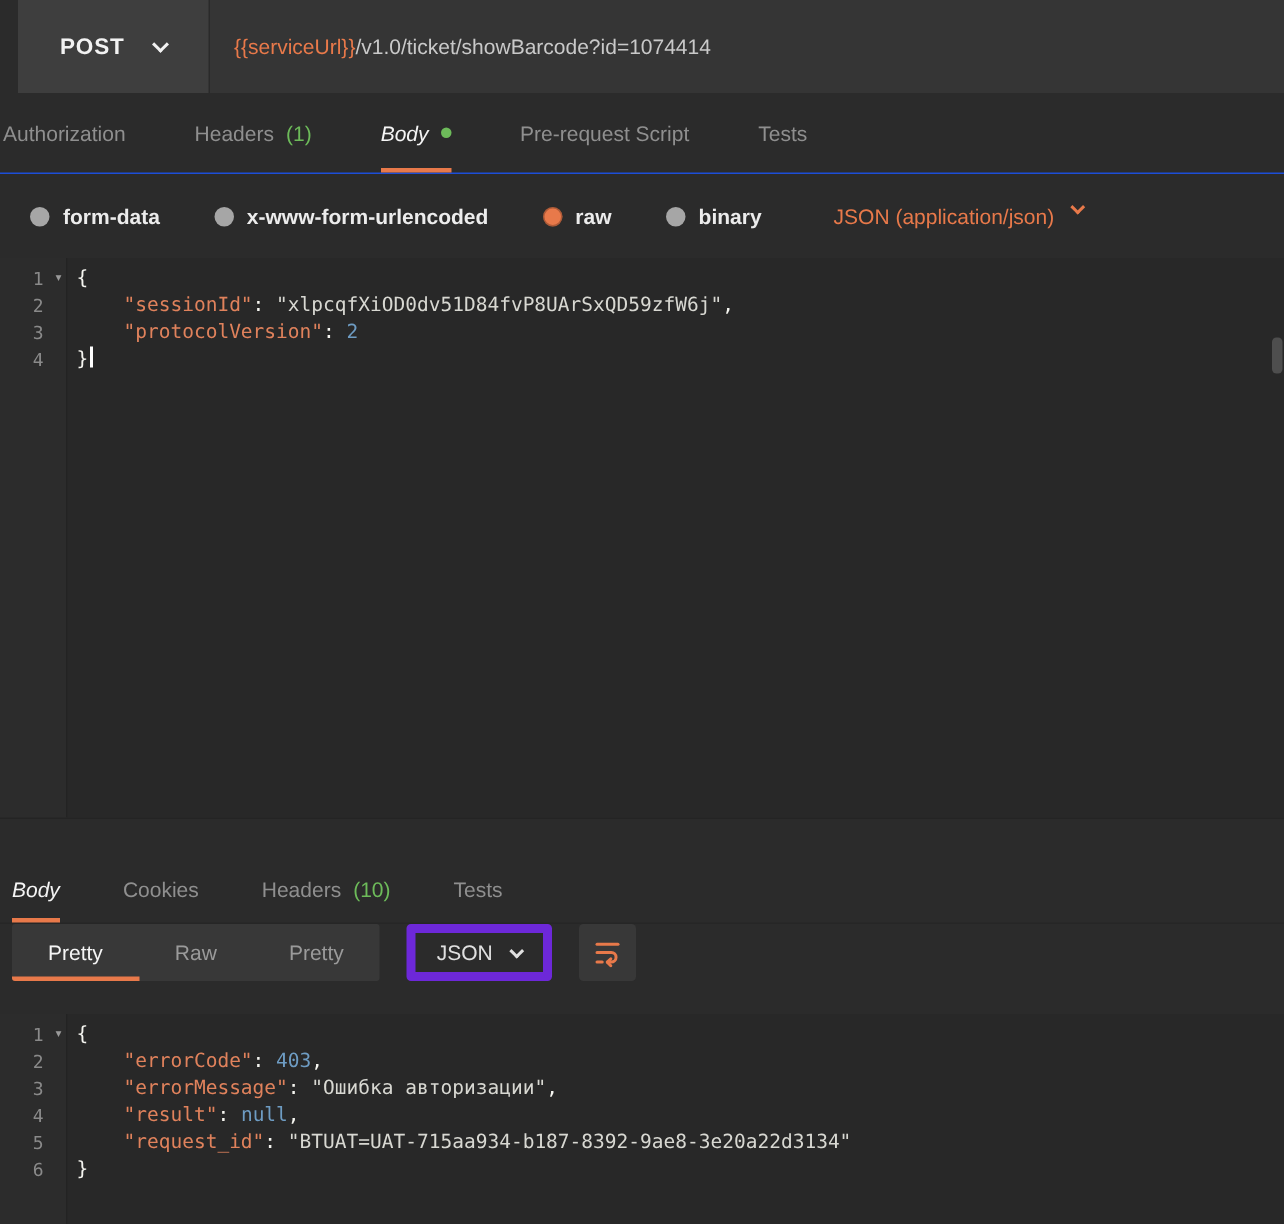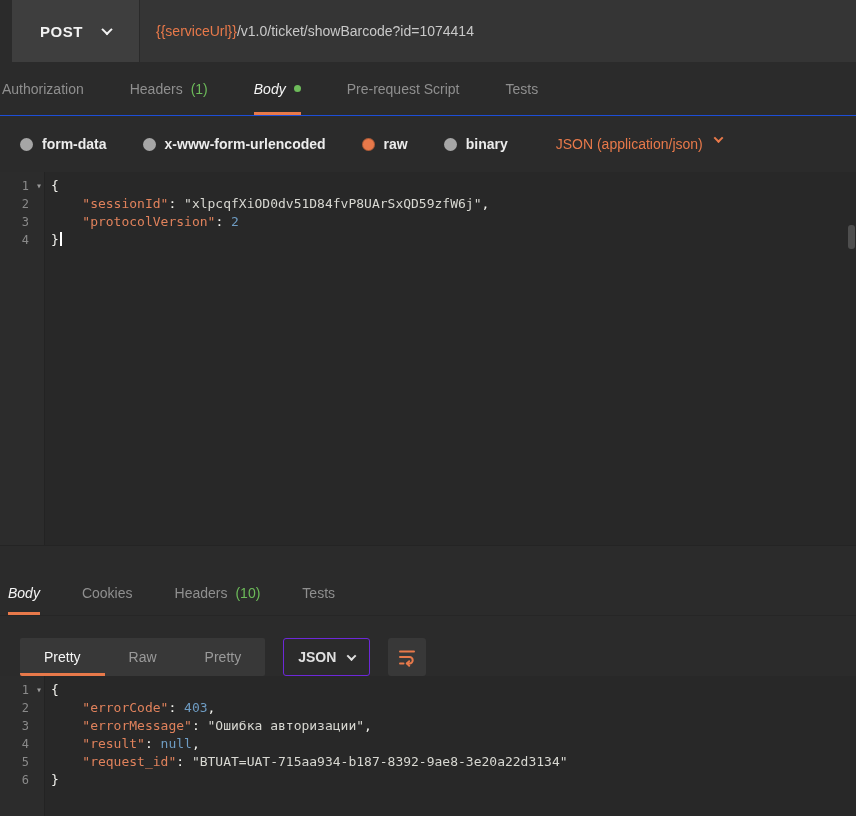--- a/index.html
+++ b/index.html
@@ -65,26 +65,26 @@
   .caret { display:inline-block; width:2px; height:14px; background:#ffffff; vertical-align:-2px; margin-left:1px; }
   .sb { position:absolute; right:1px; top:53px; width:7px; height:24px; background:#555; border-radius:3px; opacity:.85; cursor:pointer; }
 
   
   .splitter { height:25px; flex:none; background:#2b2b2b; border-top:1px solid #242424; }
 
   
   .resp-tabs { height:46px; flex:none; display:flex; align-items:stretch; gap:42px; padding:0 8px; border-bottom:1px solid #262626; }
 
   
-  .resp-toolbar { height:60px; flex:none; display:flex; align-items:flex-end; padding:0 20px; }
+  .resp-toolbar { height:60px; flex:none; display:flex; align-items:flex-start; padding:0 8px; }
   .seg { display:flex; align-items:stretch; height:38px; background:#383838; border-radius:2px; overflow:hidden; }
   .seg-btn { display:flex; align-items:center; padding:0 24px; color:#9a9a9a; font-size:14px; position:relative; cursor:pointer; }
   .seg-btn.active { color:#f5f5f5; }
   .seg-btn.active::after { content:""; position:absolute; left:0; right:0; bottom:0; height:3px; background:#e8794a; }
-  .fmt-select { margin-left:18px; height:38px; border:1px solid #6d28d9; border-radius:3px; display:flex; align-items:center; gap:12px; padding:0 14px; color:#e0e0e0; font-size:14px; cursor:pointer;font-weight:bold; }
+  .fmt-select { margin-left:18px; height:38px; border:6px solid #6d28d9; border-radius:3px; display:flex; align-items:center; gap:12px; padding:0 14px; color:#e0e0e0; font-size:14px; cursor:pointer; }
   .wrap-btn { margin-left:18px; width:38px; height:38px; background:#383838; border-radius:3px; display:flex; align-items:center; justify-content:center; cursor:pointer; }
   .wrap-btn svg { display:block; }
 </style>
 </head>
 <body>
 
 <div class="app">
 
   <div class="url-bar">
     <div class="method-select">

